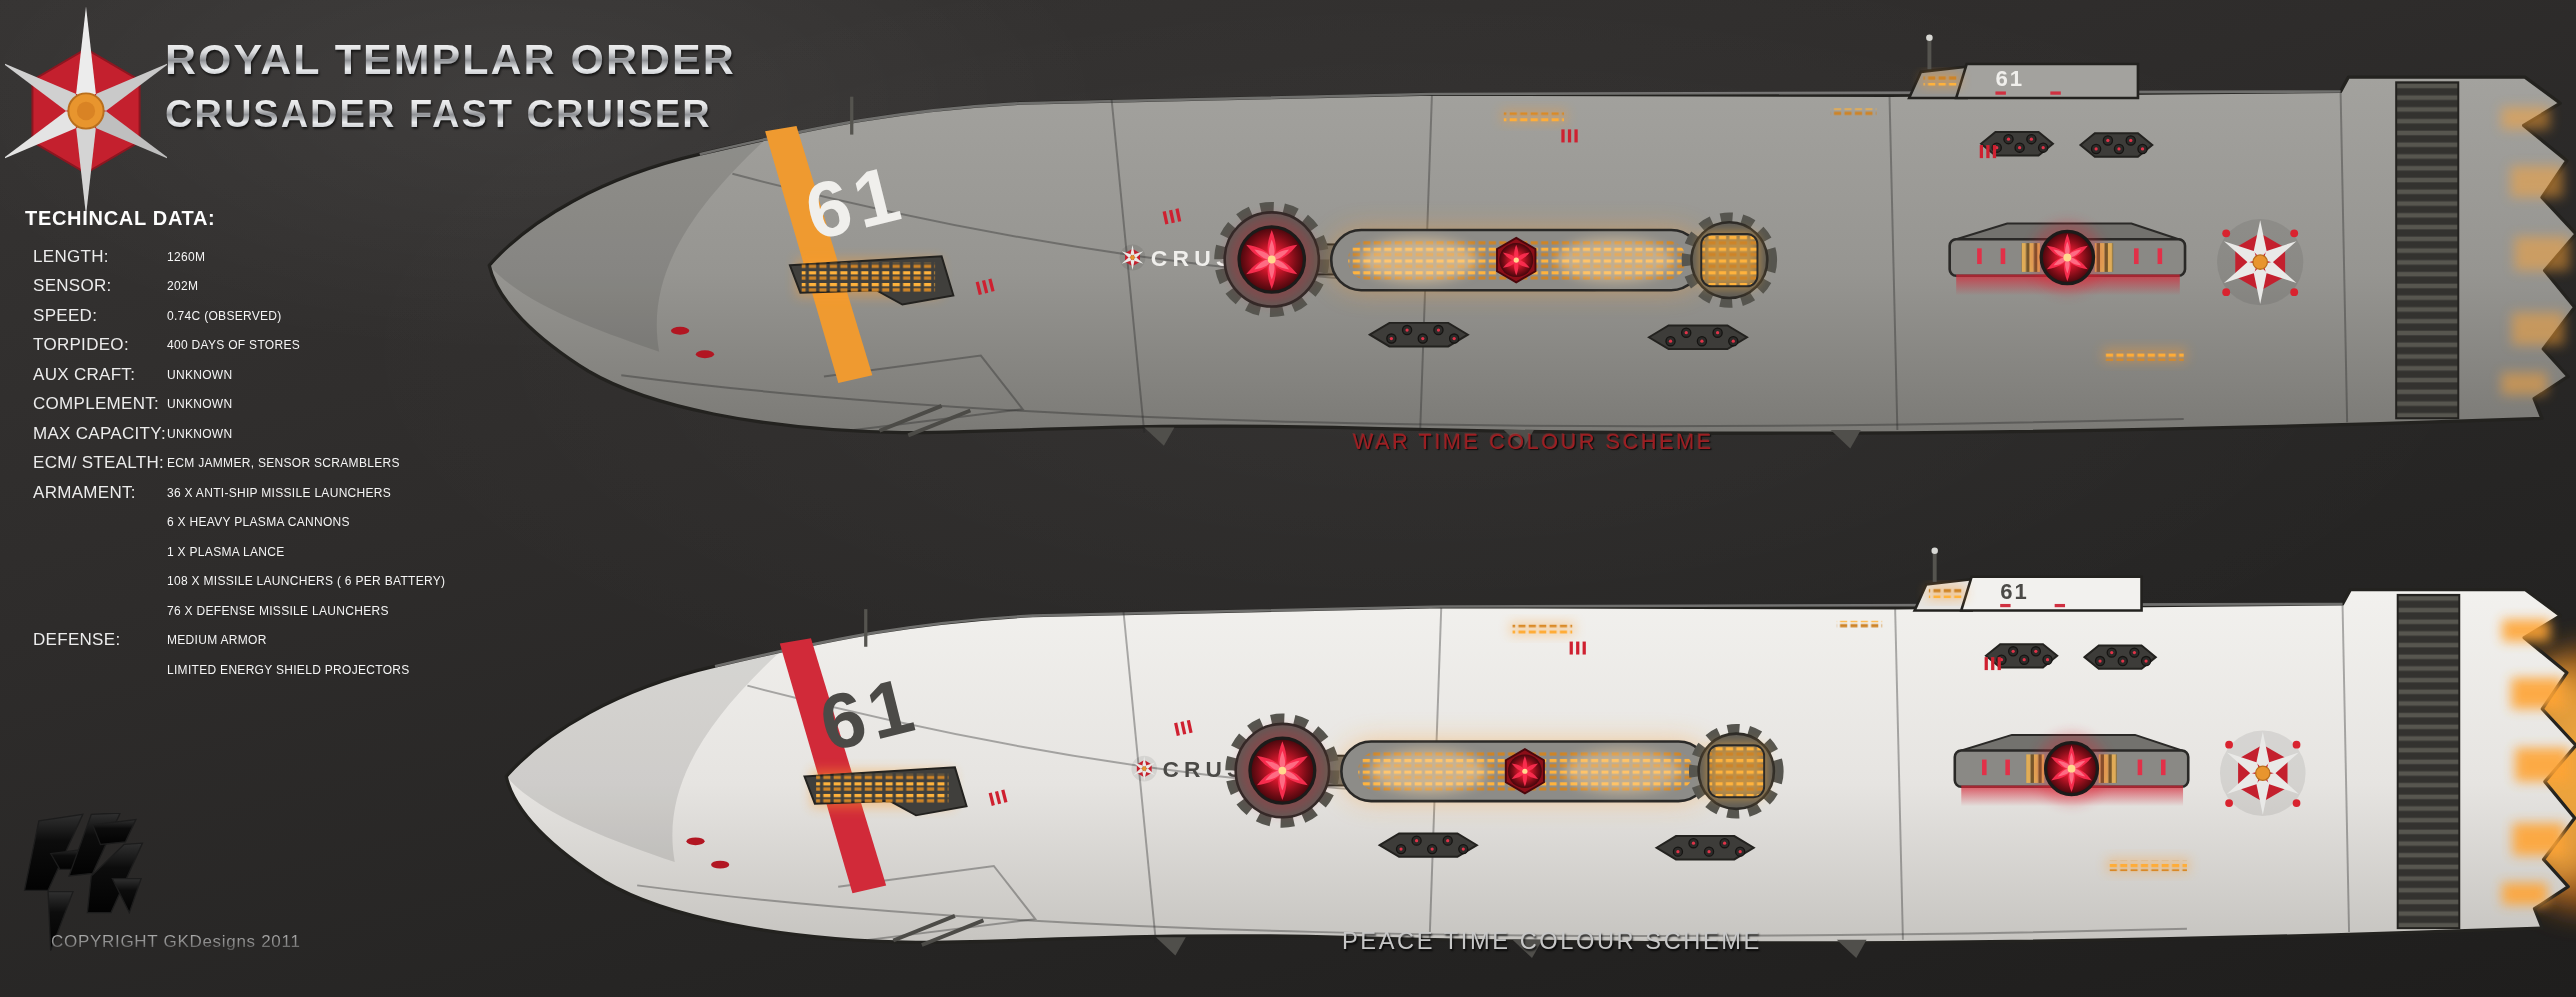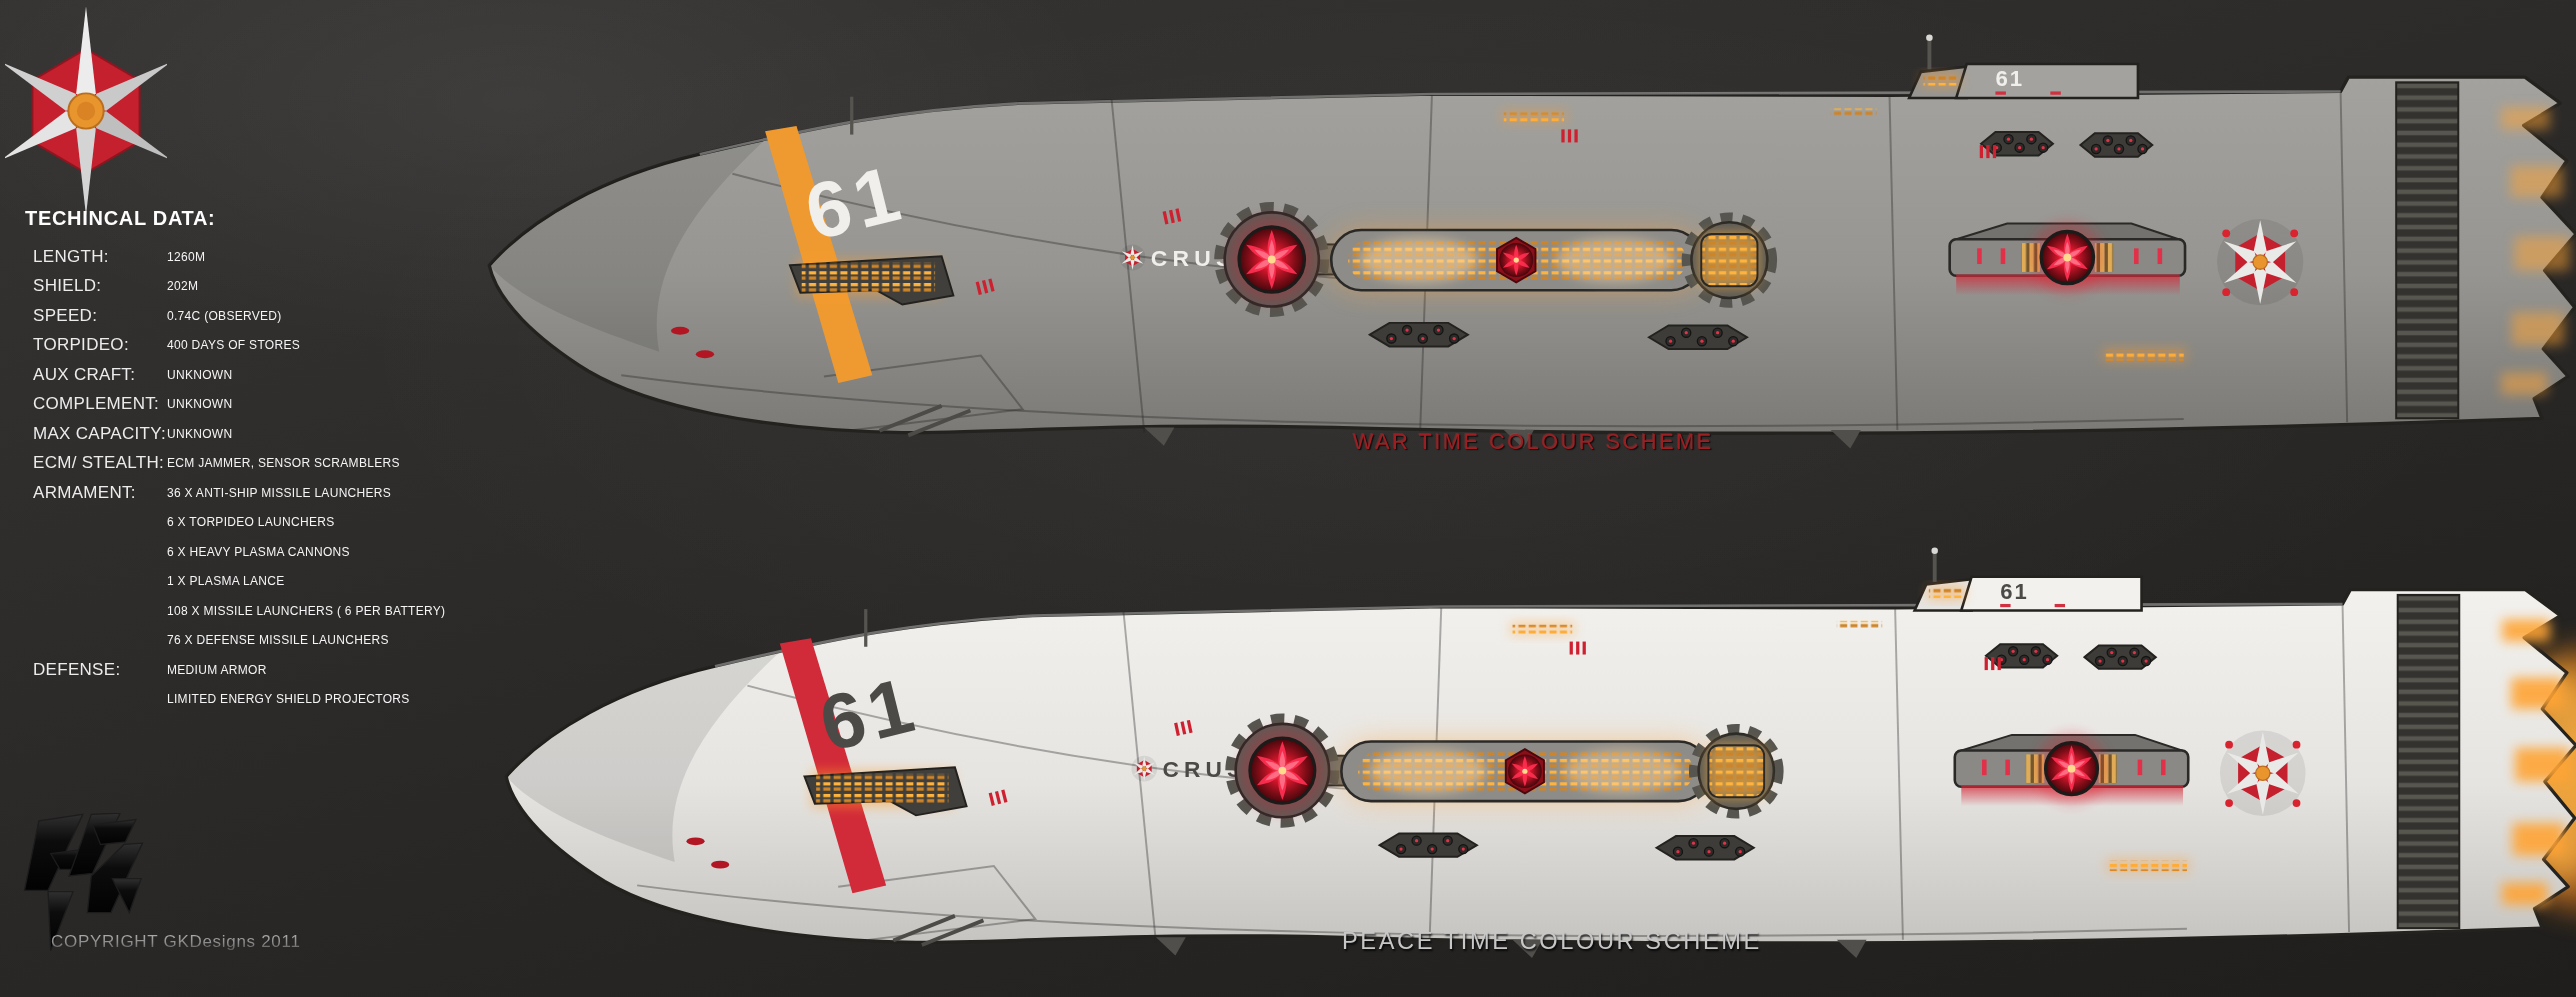--- a/index.html
+++ b/index.html
@@ -54,30 +54,34 @@
       <path d="M0,-160 L15,-27 L0,-10 L-15,-27 Z" transform="rotate(0)" fill="#ececec"></path>
       <path d="M0,-150 L15,-27 L0,-10 L-15,-27 Z" transform="rotate(60)" fill="#c9c9c9"></path>
       <path d="M0,-150 L15,-27 L0,-10 L-15,-27 Z" transform="rotate(120)" fill="#bfbfbf"></path>
       <path d="M0,-160 L15,-27 L0,-10 L-15,-27 Z" transform="rotate(180)" fill="#d4d4d4"></path>
       <path d="M0,-150 L15,-27 L0,-10 L-15,-27 Z" transform="rotate(240)" fill="#e4e4e4"></path>
       <path d="M0,-150 L15,-27 L0,-10 L-15,-27 Z" transform="rotate(300)" fill="#d0d0d0"></path>
     </g>
     <circle r="27" fill="#e8952e" stroke="#b96f1d" stroke-width="3"></circle>
     <circle r="14" fill="#d98324"></circle>
   </svg>
+  <div class="titles">
+    <div class="title-1">ROYAL TEMPLAR ORDER</div>
+    <div class="title-2">CRUSADER FAST CRUISER</div>
+  </div>
 
   <section class="tech">
     <h2>TECHINCAL DATA:</h2>
     <div id="tech-rows">
         <div class="trow">
           <span class="tlabel">LENGTH:</span>
           <span class="tvalue">1260M</span>
         </div>
         <div class="trow">
-          <span class="tlabel">SHIELD:</span>
+          <span class="tlabel">SENSOR:</span>
           <span class="tvalue">202M</span>
         </div>
         <div class="trow">
           <span class="tlabel">SPEED:</span>
           <span class="tvalue">0.74C (OBSERVED)</span>
         </div>
         <div class="trow">
           <span class="tlabel">TORPIDEO:</span>
           <span class="tvalue">400 DAYS OF STORES</span>
         </div>
@@ -93,24 +97,20 @@
           <span class="tlabel">MAX CAPACITY:</span>
           <span class="tvalue">UNKNOWN</span>
         </div>
         <div class="trow">
           <span class="tlabel">ECM/ STEALTH:</span>
           <span class="tvalue">ECM JAMMER, SENSOR SCRAMBLERS</span>
         </div>
         <div class="trow">
           <span class="tlabel">ARMAMENT:</span>
           <span class="tvalue">36 X ANTI-SHIP MISSILE LAUNCHERS</span>
-        </div>
-        <div class="trow">
-          <span class="tlabel"></span>
-          <span class="tvalue">6 X TORPIDEO LAUNCHERS</span>
         </div>
         <div class="trow">
           <span class="tlabel"></span>
           <span class="tvalue">6 X HEAVY PLASMA CANNONS</span>
         </div>
         <div class="trow">
           <span class="tlabel"></span>
           <span class="tvalue">1 X PLASMA LANCE</span>
         </div>
         <div class="trow">

